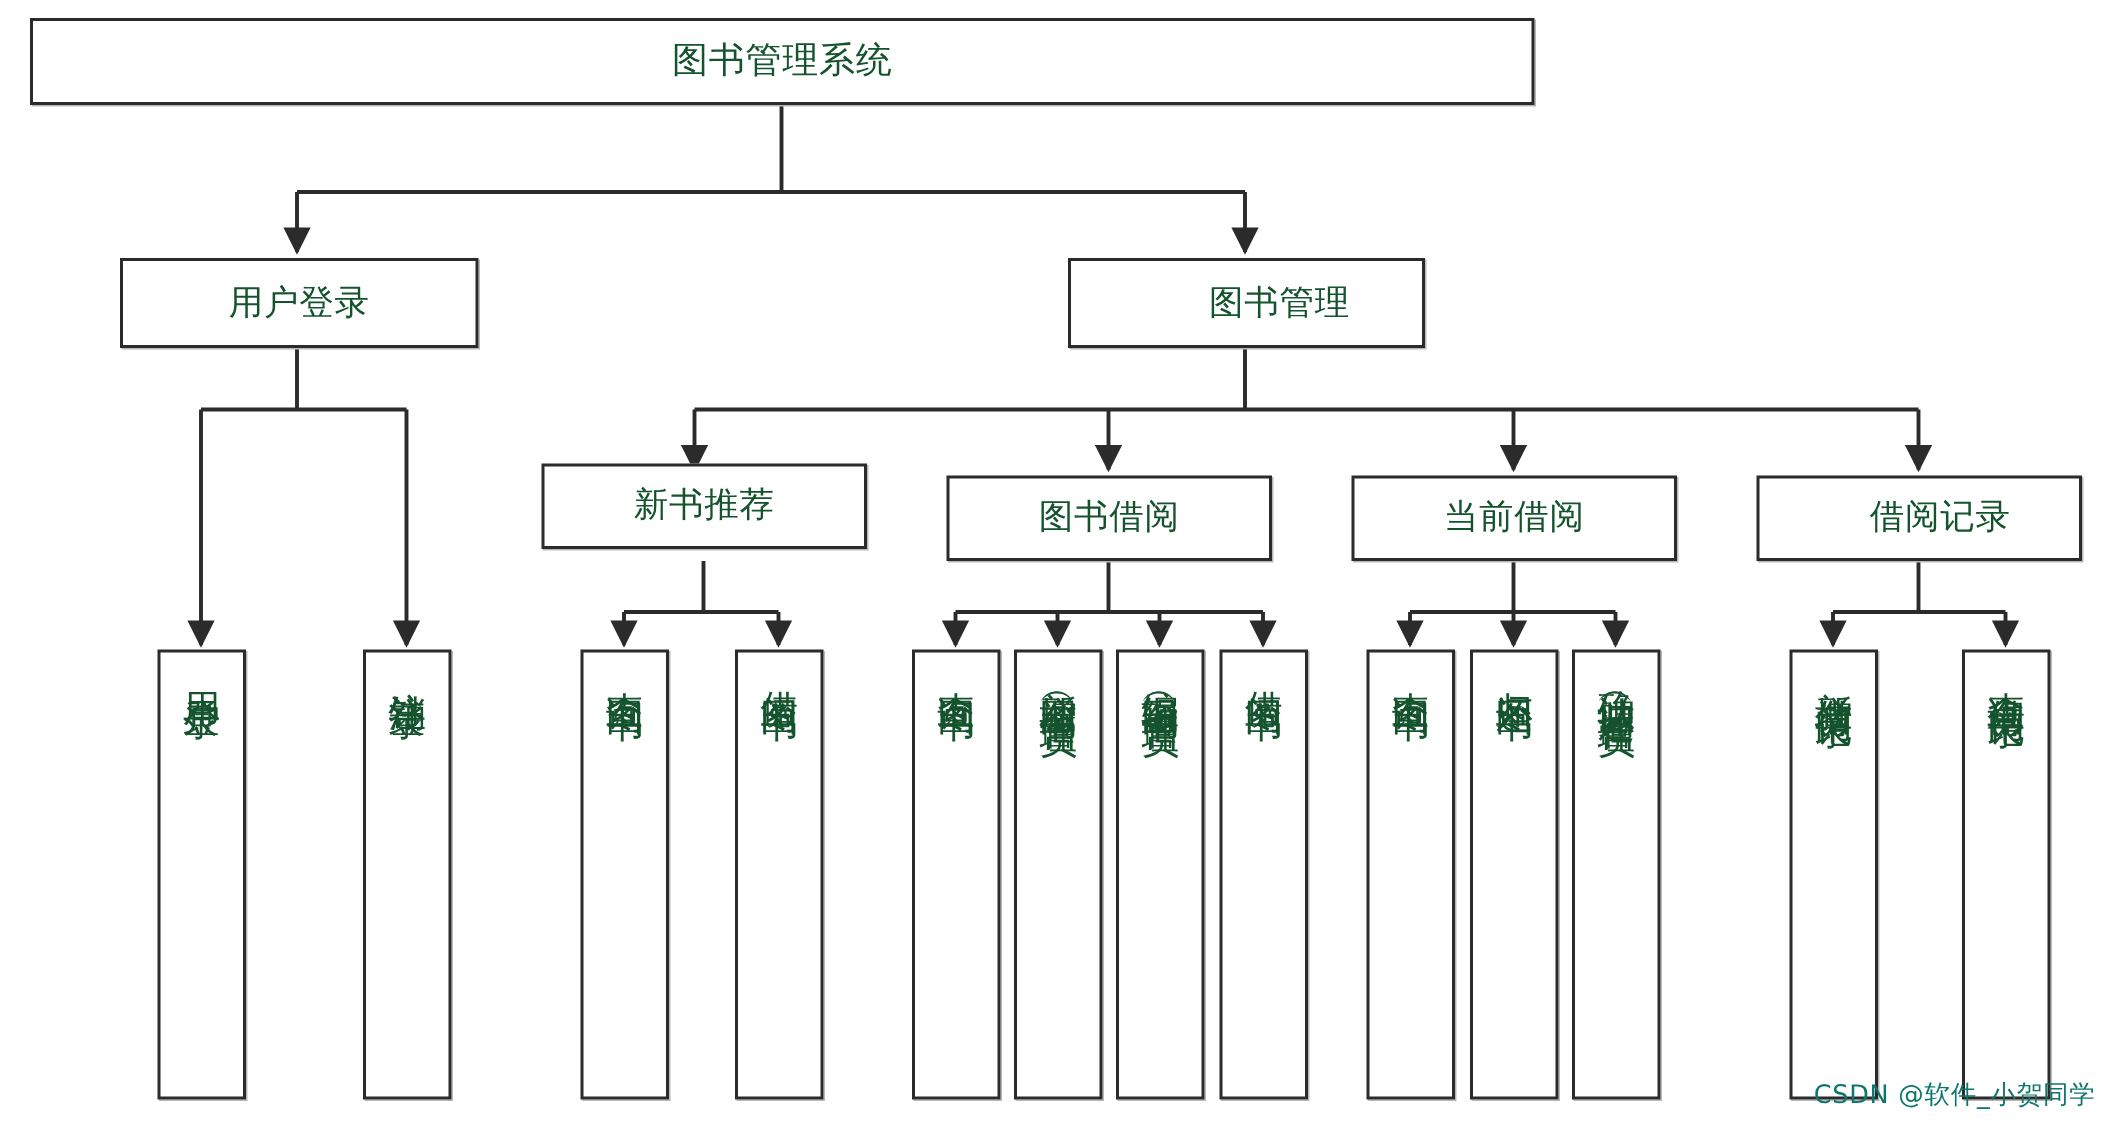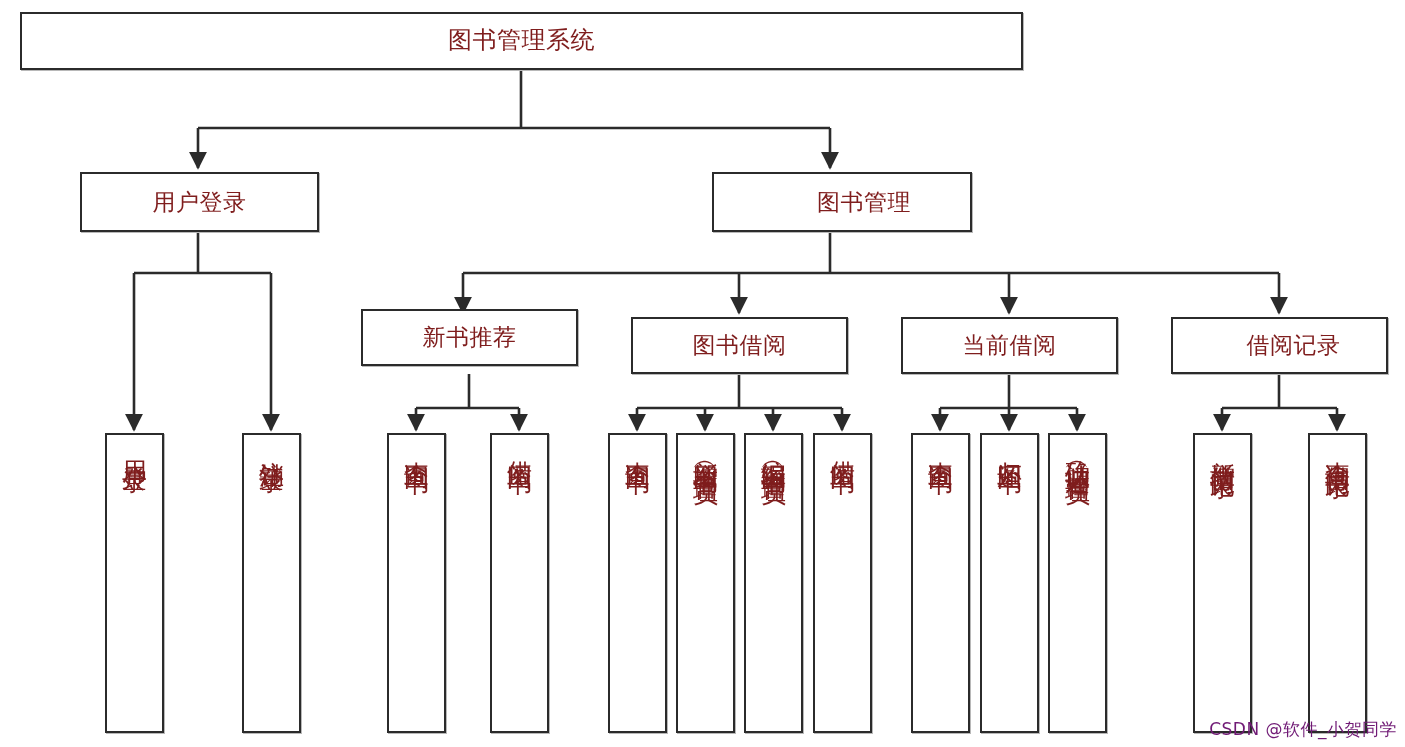--- a/index.html
+++ b/index.html
@@ -31,21 +31,21 @@
     box-sizing: border-box;
     background: #ffffff;
     border: 2px solid #2b2b2b;
     box-shadow: 1px 1px 0 0 #b8b8b8;
     display: flex;
     align-items: center;
     justify-content: center;
     z-index: 2;
   }
   .node .label {
-    color: #7f1d1d;
+    color: #14532d;
     letter-spacing: 0.5px;
     white-space: nowrap;
     line-height: 1.15;
   }
   
   .node.horiz .label {
     font-size: 23px;
   }
   .node.root .label {
     font-size: 24px;
@@ -62,21 +62,21 @@
     font-size: 25px;
     letter-spacing: 3px;
     line-height: 1;
     white-space: nowrap;
   }
   .watermark {
     position: absolute;
     right: 8px;
     bottom: 6px;
     font-size: 17px;
-    color: #701a75;
+    color: #0f766e;
     letter-spacing: 0.5px;
     z-index: 3;
     user-select: none;
     white-space: nowrap;
   }
 </style>
 </head>
 <body>
 
 <div id="canvas">
@@ -131,21 +131,21 @@
     </g>
   </svg>
 
   <div class="node horiz root" style="left:20px; top:12px; width:1003px; height:58px;">
     <span class="label">图书管理系统</span>
   </div>
 
   <div class="node horiz" style="left:80px; top:172px; width:239px; height:60px;">
     <span class="label">用户登录</span>
   </div>
-  <div class="node horiz" style="left:712px; top:172px; width:260px; height:60px;padding-left:44px;">
+  <div class="node horiz" style="left:712px; top:172px; width:238px; height:60px;padding-left:44px;">
     <span class="label">图书管理</span>
   </div>
 
   <div class="node horiz" style="left:361px; top:309px; width:217px; height:57px;">
     <span class="label">新书推荐</span>
   </div>
   <div class="node horiz" style="left:631px; top:317px; width:217px; height:57px;">
     <span class="label">图书借阅</span>
   </div>
   <div class="node horiz" style="left:901px; top:317px; width:217px; height:57px;">

